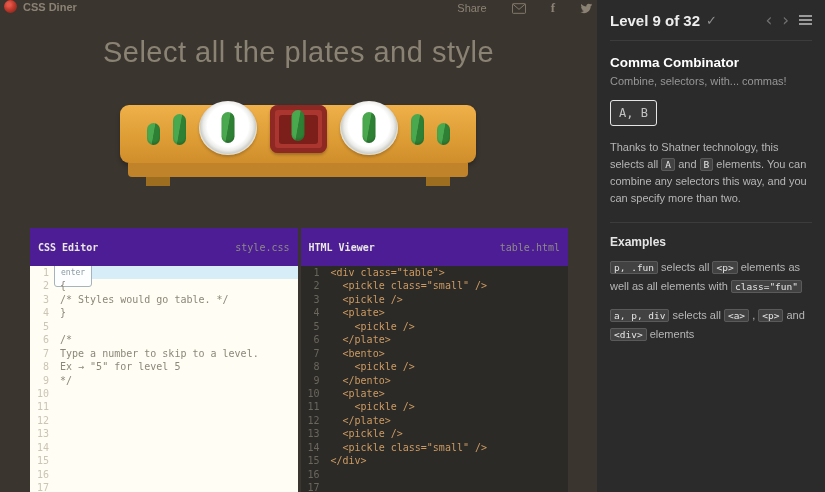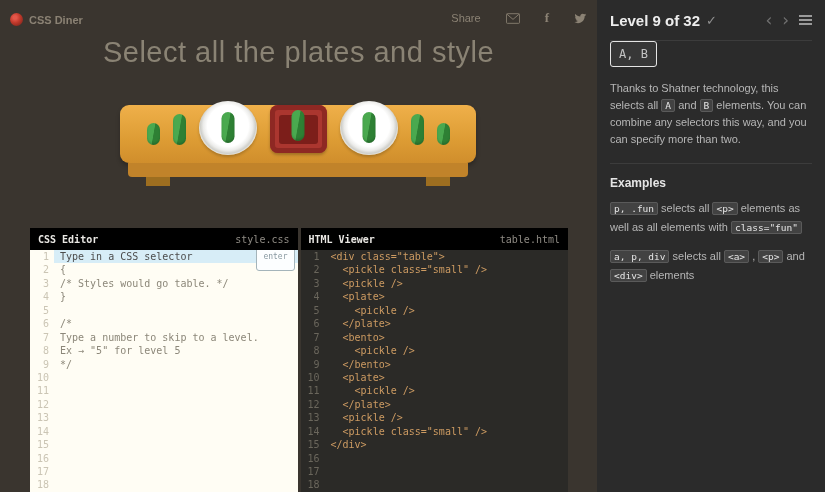--- a/index.html
+++ b/index.html
@@ -1,21 +1,21 @@
 <!DOCTYPE html>
 <html><head>
 <meta charset="utf-8">
 <style>
   html,body { margin:0; padding:0; width:825px; height:492px; overflow:hidden; background:#2b2b2b; }
   .page { position:relative; width:825px; height:492px; font-family:"Liberation Sans",sans-serif; }
 
   
   .main { position:absolute; top:0; left:0; bottom:0; width:597px; background:#3a352f; }
 
-  .topbar { height:26px; display:flex; align-items:flex-end; justify-content:space-between; padding:0 10px; font-size:11px; color:#8b8274; }
+  .topbar { height:26px; display:flex; align-items:flex-start; justify-content:space-between; padding:0 4px; font-size:11px; color:#8b8274; }
   .brand { display:flex; align-items:center; gap:6px; font-weight:bold; cursor:pointer; }
   .logo { width:13px; height:13px; border-radius:50%; display:inline-block;
           background:radial-gradient(circle at 38% 35%, #e3574a 15%, #c0392b 45%, #8c2a20 78%, #6e1f17 100%); }
   .share { display:flex; align-items:center; gap:25px; }
   .share .icon { display:flex; align-items:center; color:#8b8274; cursor:pointer; }
   .fb { font-family:"Liberation Serif",serif; font-weight:bold; font-size:13px; }
 
   h1.title { margin:10px 0 0; text-align:center; font-size:29px; font-weight:400; letter-spacing:.5px; color:#8a8374; }
 
   
@@ -38,22 +38,22 @@
                background:radial-gradient(circle at 50% 46%, #ffffff 50%, #ececea 60%, #cfcfca 67%, #f7f7f4 74%, #e2e2de 100%);
                box-shadow:0 2px 3px rgba(0,0,0,.2); }
   .gfx.bento { position:relative; width:57px; height:48px; border-radius:8px; background:#ab362f;
                box-shadow:inset 0 0 0 5px #8e2823, 0 2px 3px rgba(0,0,0,.25); }
   .gfx.bento::after { content:""; position:absolute; top:10px; left:9px; right:9px; bottom:9px; background:#7c1e1a; border-radius:3px; }
   .child { position:absolute; left:50%; transform:translateX(-50%); bottom:12px; z-index:3; }
 
   
   .panels { position:absolute; left:30px; right:29px; top:228px; bottom:0; display:flex; gap:3px; }
   .panel { flex:1; display:flex; flex-direction:column; min-width:0; }
-  .panel-header { height:22px; flex:0 0 22px; background:#000000; display:flex; align-items:center; justify-content:space-between;
-                  padding:0 8px; font-family:"DejaVu Sans Mono",monospace; font-size:10px; }
+  .panel-header { height:22px; flex:0 0 22px; background:#4c1d95; display:flex; align-items:center; justify-content:space-between;
+                  padding:8px 8px; font-family:"DejaVu Sans Mono",monospace; font-size:10px; }
   .ptitle { color:#e9e7e3; font-weight:bold; }
   .pfile  { color:#8f8b84; }
   .panel-body { flex:1; display:flex; font-family:"DejaVu Sans Mono",monospace; font-size:10px; overflow:hidden; }
   .gutter { width:24px; flex:0 0 24px; text-align:right; padding-right:5px; box-sizing:border-box; }
   .codecol { flex:1; min-width:0; }
   .line { height:13.44px; line-height:13.44px; white-space:pre; overflow:hidden; }
   .css-body { background:#fffdf4; }
   .css-body .gutter .line { color:#cbc5b4; }
   .css-code .line { color:#8c8779; padding-left:6px; }
   .input-row { height:13.44px; display:flex; align-items:center; background:#d7edf7; }
@@ -172,21 +172,20 @@
               <div class="line">12</div>
               <div class="line">13</div>
               <div class="line">14</div>
               <div class="line">15</div>
               <div class="line">16</div>
               <div class="line">17</div>
               <div class="line">18</div>
             </div>
           <div class="codecol css-code">
             <div class="input-row">
-              <input class="selector-input" placeholder="Type in a CSS selector" style="">
               <button class="enter-btn">enter</button>
             </div>
             <div>
                 <div class="line">{</div>
                 <div class="line">/* Styles would go table. */</div>
                 <div class="line">}</div>
                 <div class="line"></div>
                 <div class="line">/*</div>
                 <div class="line">Type a number to skip to a level.</div>
                 <div class="line">Ex → "5" for level 5</div>
@@ -267,20 +266,22 @@
         <span class="chev">‹</span>
         <span class="chev">›</span>
         <span class="menu">
             <i></i>
             <i></i>
             <i></i>
           </span>
       </div>
     </div>
 
+    <h2 class="lesson-title">Comma Combinator</h2>
+    <p class="subtitle">Combine, selectors, with... commas!</p>
 
     <div class="syntax-wrap">
       <span class="syntax">A, B</span>
     </div>
 
     <p class="desc">Thanks to Shatner technology, this selects all <code>A</code> and <code>B</code> elements. You can combine any selectors this way, and you can specify more than two.</p>
 
     <h3 class="examples-h">Examples</h3>
     <p class="example"><code>p, .fun</code> selects all <code>&lt;p&gt;</code> elements as well as all elements with <code>class="fun"</code></p>
     <p class="example"><code>a, p, div</code> selects all <code>&lt;a&gt;</code> , <code>&lt;p&gt;</code> and <code>&lt;div&gt;</code> elements</p>

